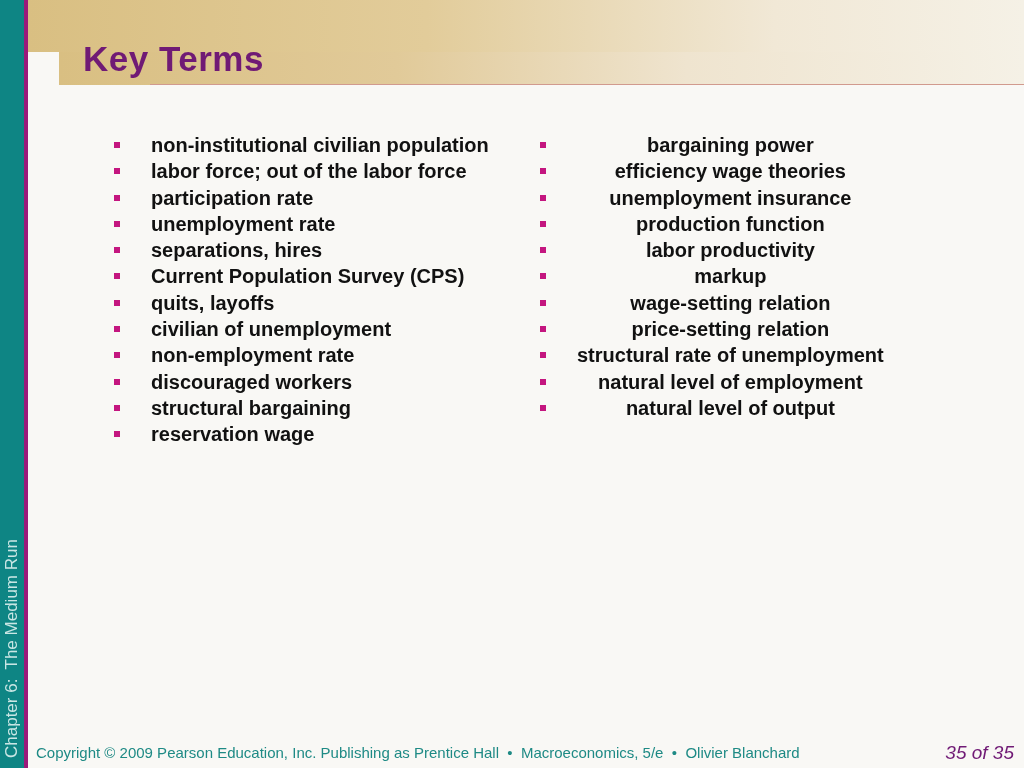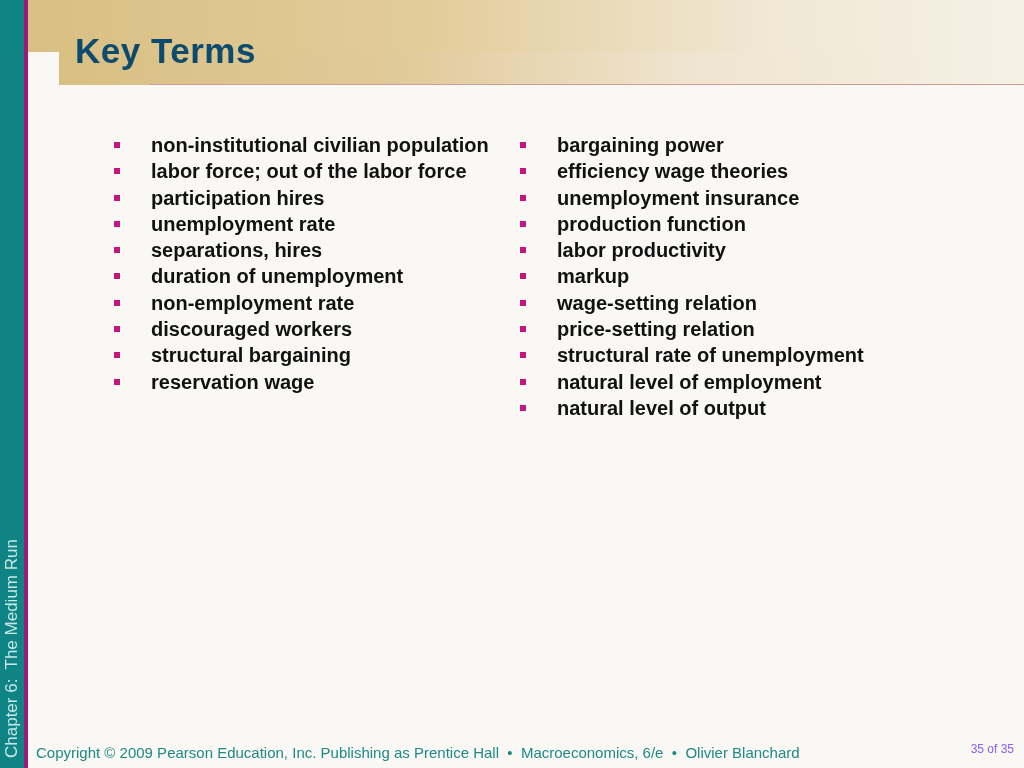--- a/index.html
+++ b/index.html
@@ -29,79 +29,81 @@
   .title-band-main {
     position: absolute; left: 59px; top: 52px; width: 965px; height: 33px;
     background: linear-gradient(to right, #d9bf82 0%, #e1ca99 35%, #efe4cf 65%, #f5f1e6 100%);
   }
   .title-rule {
     position: absolute; left: 150px; top: 84px; width: 874px; height: 1px;
     background: #d19a8e;
   }
   .title {
     position: absolute; left: 71px; top: 26px;
-    font-size: 35px; font-weight: bold; color: #0c4a6e;
-    letter-spacing: 0.5px; line-height: 42px; margin: 4px;
+    font-size: 35px; font-weight: bold; color: #701a75;
+    letter-spacing: 0.5px; line-height: 42px; margin: 12px;
   }
   .term-col {
     position: absolute; top: 132px; margin: 0; padding: 0; list-style: none;
   }
   .term-col.left { left: 112px; }
-  .term-col.right { left: 518px; }
+  .term-col.right { left: 538px; text-align: center; }
   .term {
     position: relative; height: 26.3px; line-height: 26.3px;
     padding-left: 39px; font-size: 20px; font-weight: bold; color: #111;
     white-space: nowrap;
   }
   .bullet {
     position: absolute; left: 2px; top: 10px; width: 6px; height: 6px;
     background: #c4167f;
   }
   .footer-text {
     position: absolute; left: 36px; top: 744px;
     font-size: 15px; color: #1e8a85; white-space: pre;
   }
   .page-num {
     position: absolute; right: 10px; top: 742px;
-    font-size: 12px; color: #8b5cf6;
+    font-size: 19px; color: #701a75; font-style: italic;
   }
 </style>
 </head>
 <body>
 
 <div class="side-bar"></div>
 <div class="side-stripe"></div>
 <div class="side-label">Chapter 6:  The Medium Run</div>
 
 <div class="title-band-top"></div>
 <div class="title-band-main"></div>
 <div class="title-rule"></div>
 <h1 class="title">Key Terms</h1>
 
 <ul class="term-col left">
   <li class="term"><span class="bullet"></span><span>non-institutional civilian population</span></li>
   <li class="term"><span class="bullet"></span><span>labor force; out of the labor force</span></li>
-  <li class="term"><span class="bullet"></span><span>participation hires</span></li>
+  <li class="term"><span class="bullet"></span><span>participation rate</span></li>
   <li class="term"><span class="bullet"></span><span>unemployment rate</span></li>
   <li class="term"><span class="bullet"></span><span>separations, hires</span></li>
-  <li class="term"><span class="bullet"></span><span>duration of unemployment</span></li>
+  <li class="term"><span class="bullet"></span><span>Current Population Survey (CPS)</span></li>
+  <li class="term"><span class="bullet"></span><span>quits, layoffs</span></li>
+  <li class="term"><span class="bullet"></span><span>civilian of unemployment</span></li>
   <li class="term"><span class="bullet"></span><span>non-employment rate</span></li>
   <li class="term"><span class="bullet"></span><span>discouraged workers</span></li>
   <li class="term"><span class="bullet"></span><span>structural bargaining</span></li>
   <li class="term"><span class="bullet"></span><span>reservation wage</span></li>
 </ul>
 
 <ul class="term-col right">
   <li class="term"><span class="bullet"></span><span>bargaining power</span></li>
   <li class="term"><span class="bullet"></span><span>efficiency wage theories</span></li>
   <li class="term"><span class="bullet"></span><span>unemployment insurance</span></li>
   <li class="term"><span class="bullet"></span><span>production function</span></li>
   <li class="term"><span class="bullet"></span><span>labor productivity</span></li>
   <li class="term"><span class="bullet"></span><span>markup</span></li>
   <li class="term"><span class="bullet"></span><span>wage-setting relation</span></li>
   <li class="term"><span class="bullet"></span><span>price-setting relation</span></li>
   <li class="term"><span class="bullet"></span><span>structural rate of unemployment</span></li>
   <li class="term"><span class="bullet"></span><span>natural level of employment</span></li>
   <li class="term"><span class="bullet"></span><span>natural level of output</span></li>
 </ul>
 
-<div class="footer-text">Copyright © 2009 Pearson Education, Inc. Publishing as Prentice Hall  •  Macroeconomics, 6/e  •  Olivier Blanchard</div>
+<div class="footer-text">Copyright © 2009 Pearson Education, Inc. Publishing as Prentice Hall  •  Macroeconomics, 5/e  •  Olivier Blanchard</div>
 <div class="page-num">35 of 35</div>
 
 </body></html>

